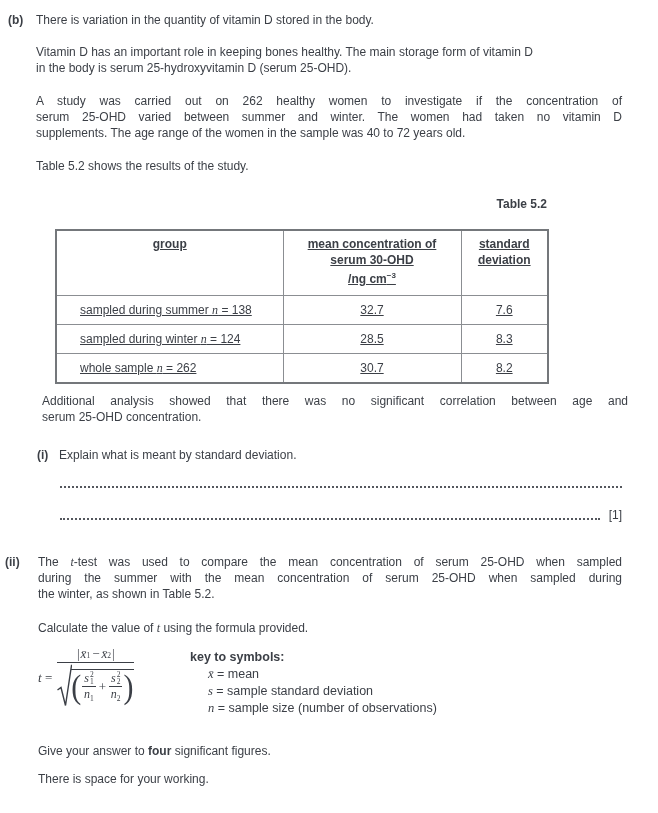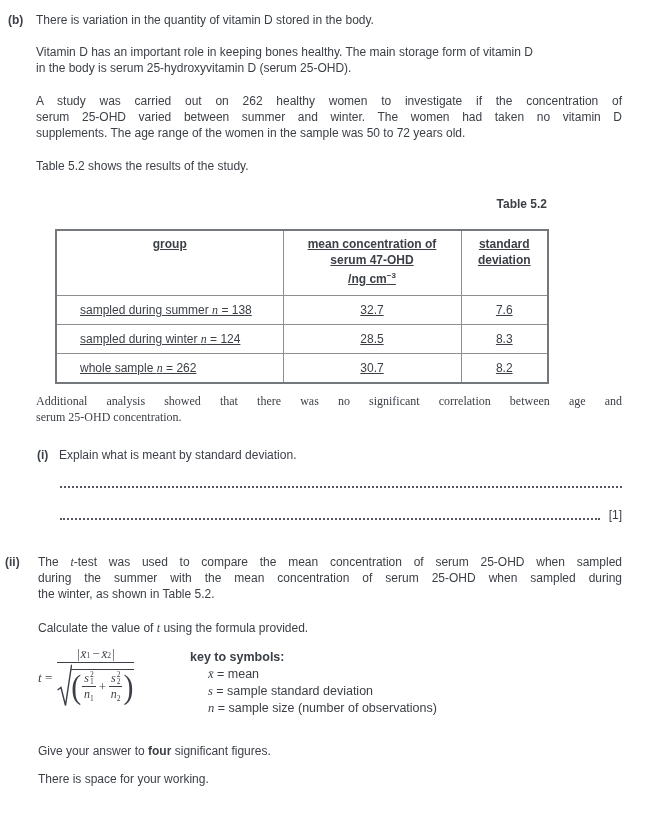--- a/index.html
+++ b/index.html
@@ -66,41 +66,41 @@
   <div class="abs" style="left:36px; top:12px;">There is variation in the quantity of vitamin D stored in the body.</div>
 
   <div class="abs" style="left:36px; top:44px; width:586px;">
     <div class="lline">Vitamin D has an important role in keeping bones healthy. The main storage form of vitamin D</div>
     <div class="lline">in the body is serum 25-hydroxyvitamin D (serum 25-OHD).</div>
   </div>
 
   <div class="abs" style="left:36px; top:93px; width:586px;">
     <div class="jline">A study was carried out on 262 healthy women to investigate if the concentration of</div>
     <div class="jline">serum 25-OHD varied between summer and winter. The women had taken no vitamin D</div>
-    <div class="lline">supplements. The age range of the women in the sample was 50 to 72 years old.</div>
+    <div class="lline">supplements. The age range of the women in the sample was 40 to 72 years old.</div>
   </div>
 
   <div class="abs" style="left:36px; top:158px;">Table 5.2 shows the results of the study.</div>
 
   <div class="abs bold" style="left:55px; top:196px; width:492px; text-align:right;">Table 5.2</div>
 
   <table class="doc-table abs" style="left:55px; top:229px;">
     <colgroup>
         <col style="width:227px">
         <col style="width:178px">
         <col style="width:87px">
       </colgroup>
     <thead>
       <tr>
         <th>
           <div>group</div>
         </th>
         <th>
           <div>mean concentration of</div>
-          <div>serum 47-OHD</div>
+          <div>serum 30-OHD</div>
           <div><span>/ng cm</span><sup>−3</sup></div>
         </th>
         <th>
           <div>standard</div>
           <div>deviation</div>
         </th>
       </tr>
     </thead>
     <tbody>
       <tr>
@@ -114,21 +114,21 @@
         <td class="c-num">8.3</td>
       </tr>
       <tr>
         <td class="c-group"><span>whole sample </span><span class="mvar">n</span><span> = 262</span></td>
         <td class="c-num">30.7</td>
         <td class="c-num">8.2</td>
       </tr>
     </tbody>
   </table>
 
-  <div class="abs" style="left:36px; top:393px; width:586px;font-family:Liberation Serif, serif;">
+  <div class="abs" style="left:42px; top:393px; width:586px;">
     <div class="jline">Additional analysis showed that there was no significant correlation between age and</div>
     <div class="lline">serum 25-OHD concentration.</div>
   </div>
 
   <div class="abs bold" style="left:37px; top:447px;">(i)</div>
   <div class="abs" style="left:59px; top:447px;">Explain what is meant by standard deviation.</div>
 
   <div class="abs dotline" style="left:60px; top:486px; width:562px;"></div>
   <div class="abs dot2" style="left:60px; top:508px; width:562px; height:14px;">
     <span class="dots"></span>

